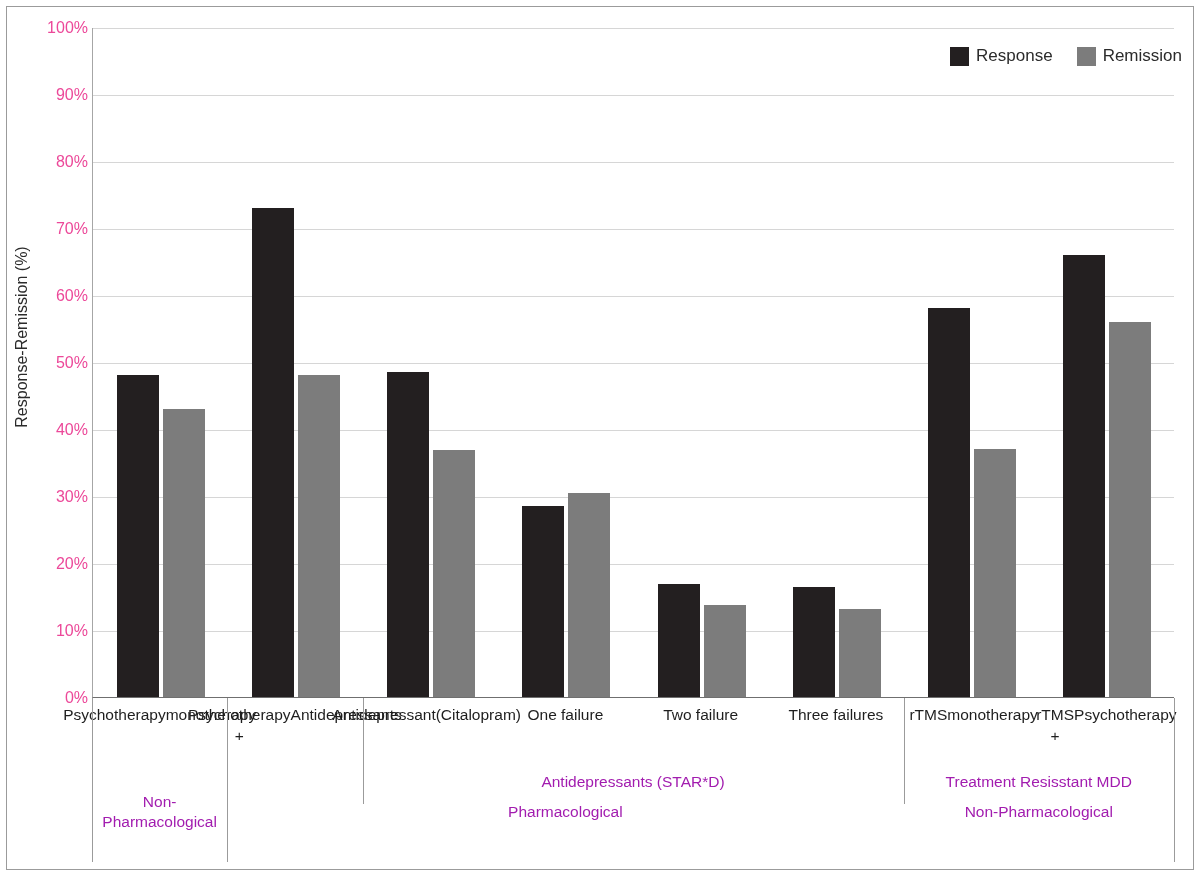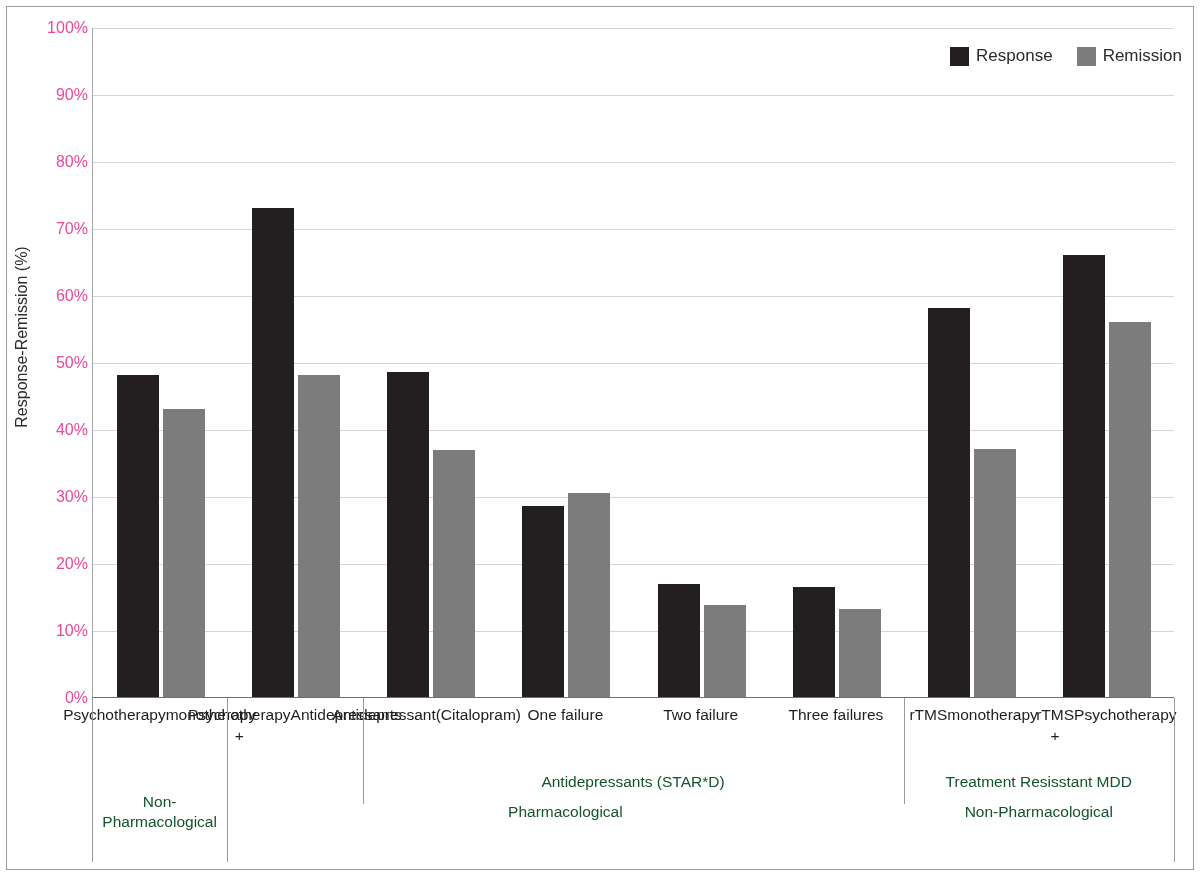--- a/index.html
+++ b/index.html
@@ -159,21 +159,21 @@
   .cat-row-2 { top: 62px; }
   .cat-row-3 { top: 92px; }
   .span-cell {
     position: absolute;
     top: 0;
     height: 44px;
     display: flex;
     align-items: center;
     justify-content: center;
     font-size: 15.5px;
-    color: #14532d;
+    color: #a21caf;
     text-align: center;
     line-height: 1.3;
   }
 </style>
 </head>
 <body>
 
 <div id="page">
   <div class="outer-frame"></div>
 

